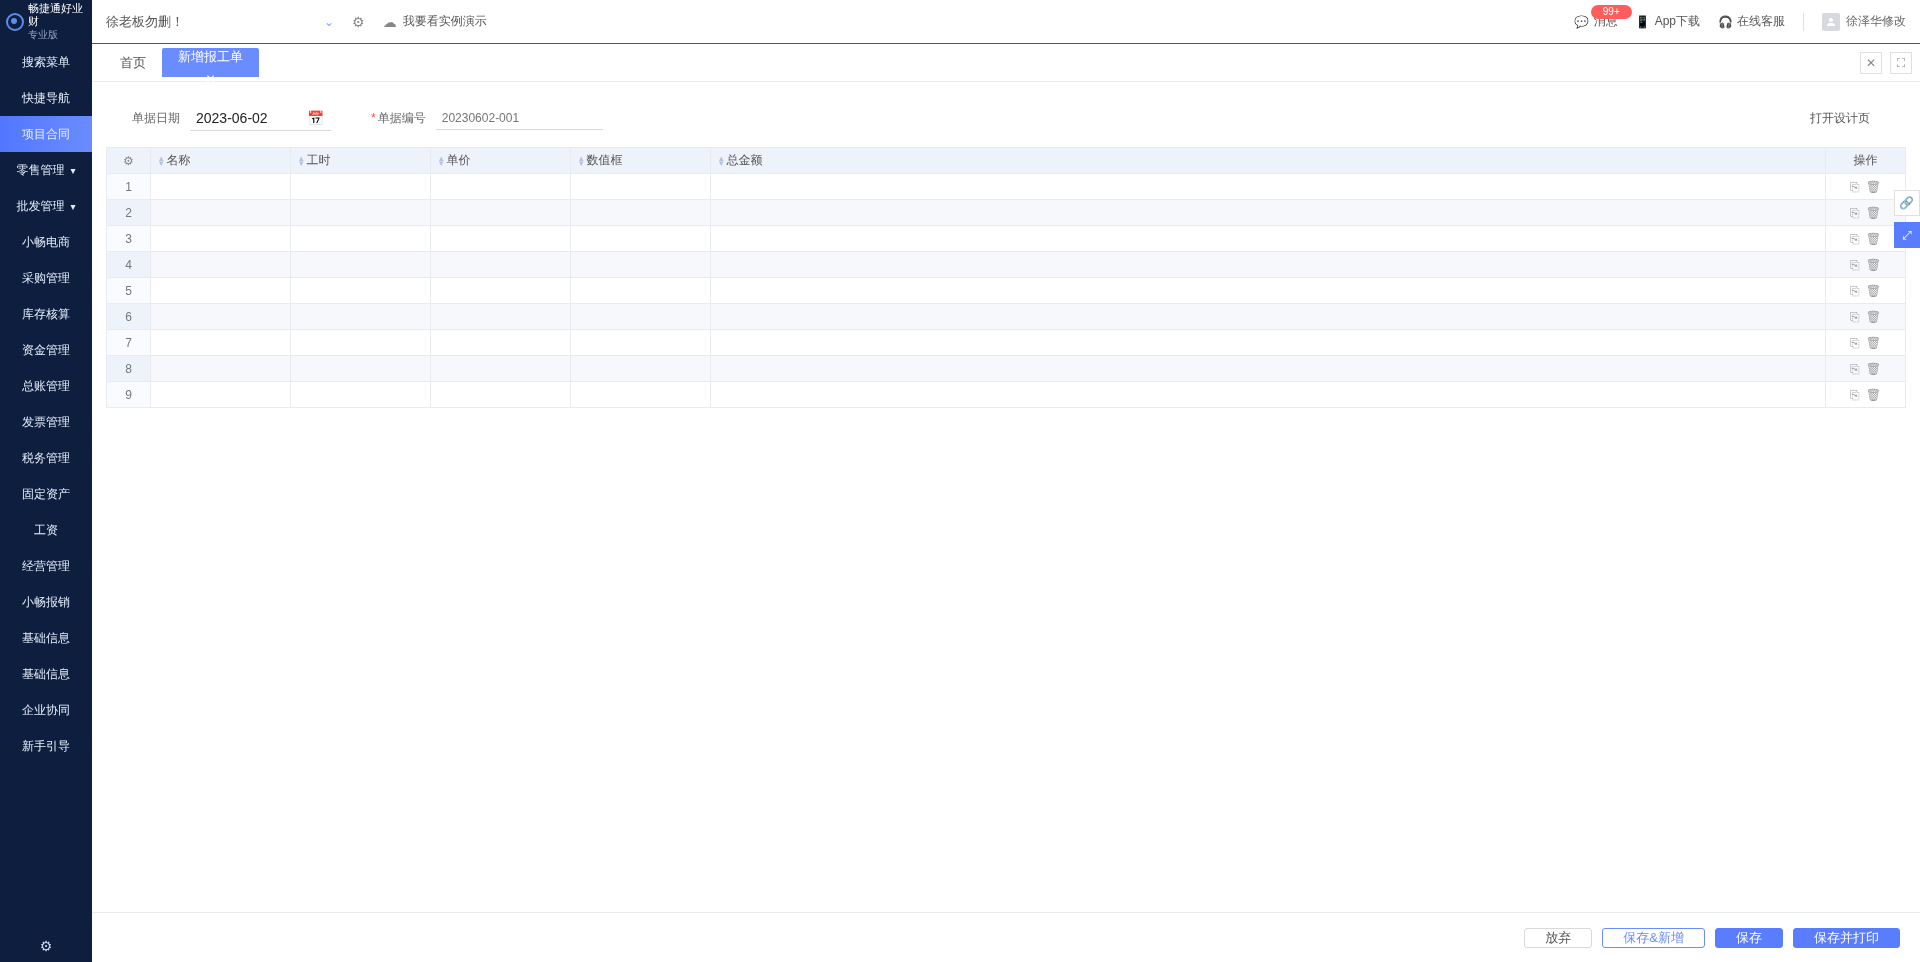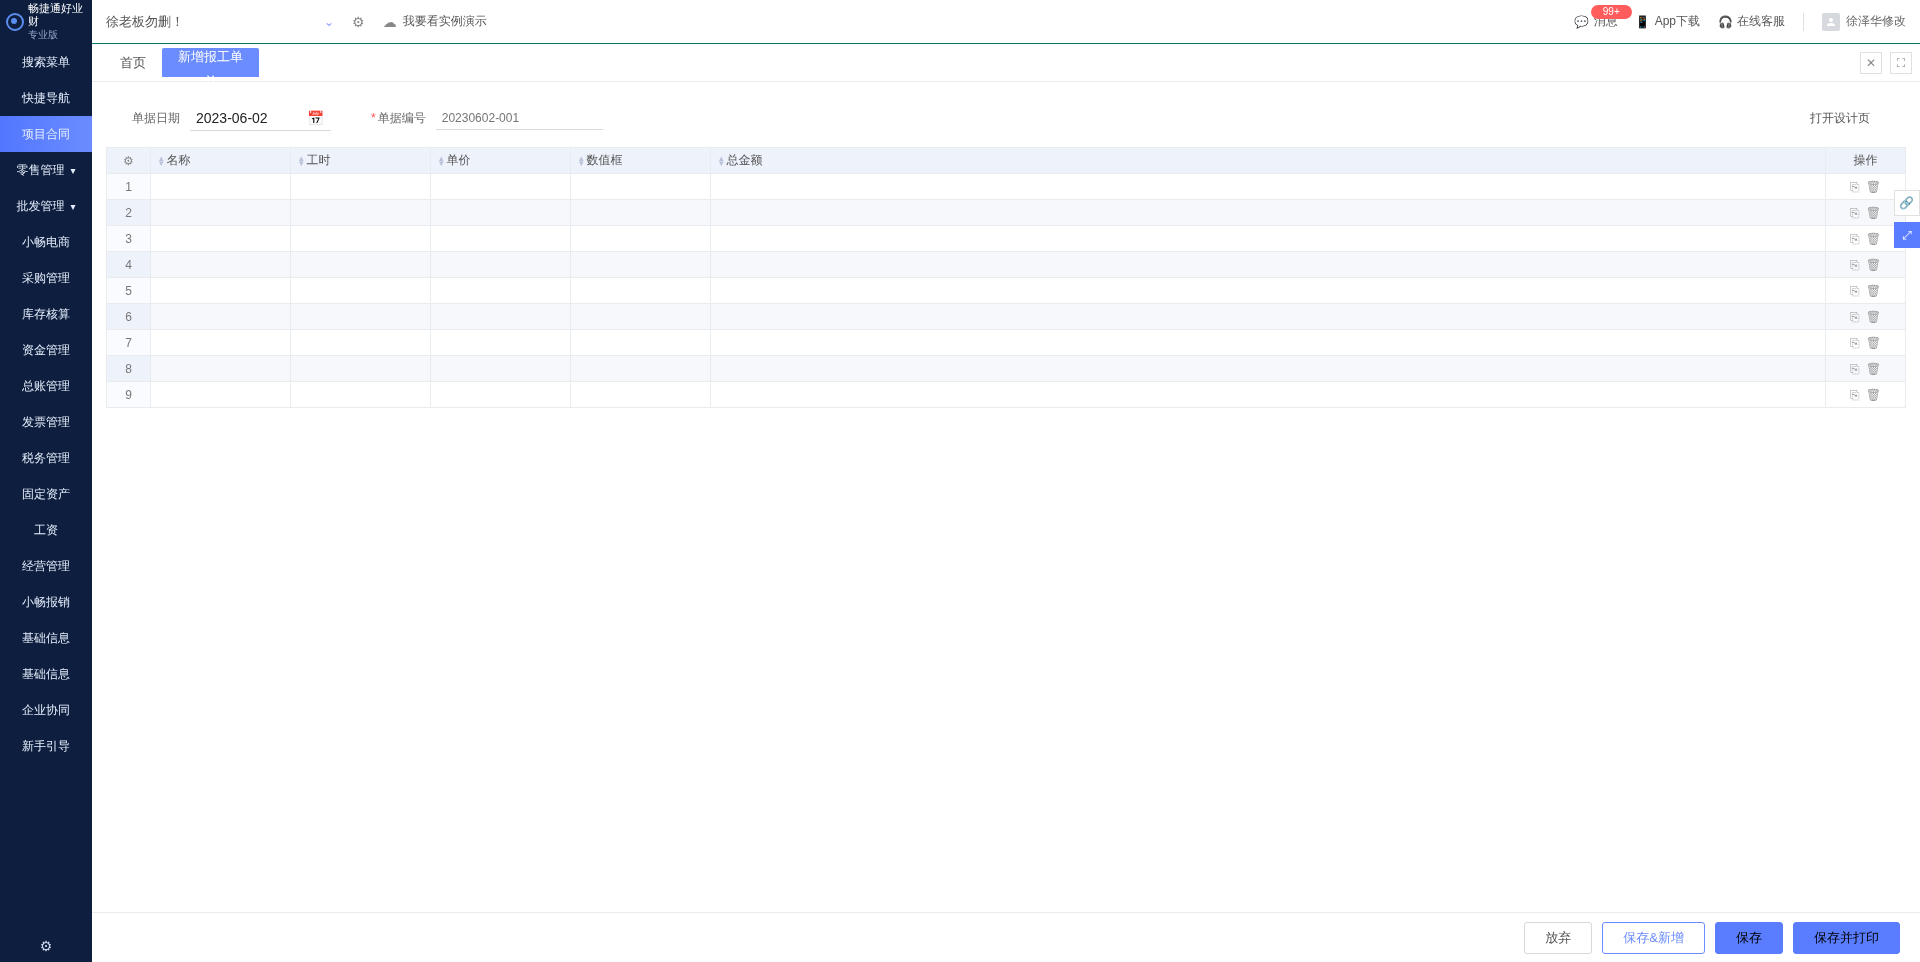--- a/index.html
+++ b/index.html
@@ -75,23 +75,23 @@
 .op-cell .ic { color: #999; margin: 0 3px; cursor: pointer; font-size: 12px; }
 .gear-th { width: 44px; text-align: center; color: #888; }
 
 
 .right-rail { position: fixed; right: 0; top: 190px; display: flex; flex-direction: column; gap: 6px; }
 .rail-btn { width: 26px; height: 26px; background: #fff; border: 1px solid #e0e0e0; display: flex; align-items: center; justify-content: center; color: #888; cursor: pointer; }
 .rail-btn.primary { background: #5a7dff; color: #fff; border-color: #5a7dff; }
 
 
 .bottom-bar { height: 50px; border-top: 1px solid #e9ecef; display: flex; align-items: center; justify-content: flex-end; padding: 0 20px; gap: 10px; }
-.btn { height: 32px; padding: 0 20px; border-radius: 3px; font-size: 13px; cursor: pointer; border: 1px solid #d9d9d9; background: #fff; color: #555; }
+.btn { height: 20px; padding: 0 20px; border-radius: 3px; font-size: 13px; cursor: pointer; border: 1px solid #d9d9d9; background: #fff; color: #555; }
 .btn.outline-primary { border-color: #6b8cff; color: #6b8cff; }
-.btn.primary { background: #5a7dff; border-color: #5a7dff; color: #000000; }
+.btn.primary { background: #5a7dff; border-color: #5a7dff; color: #ffffff; }
 </style>
 </head>
 <body>
 
 <div class="app">
   <aside class="sidebar">
     <div class="logo-area">
       <span class="logo-icon"></span>
       <div>
         <div class="logo-text">畅捷通好业财</div>

